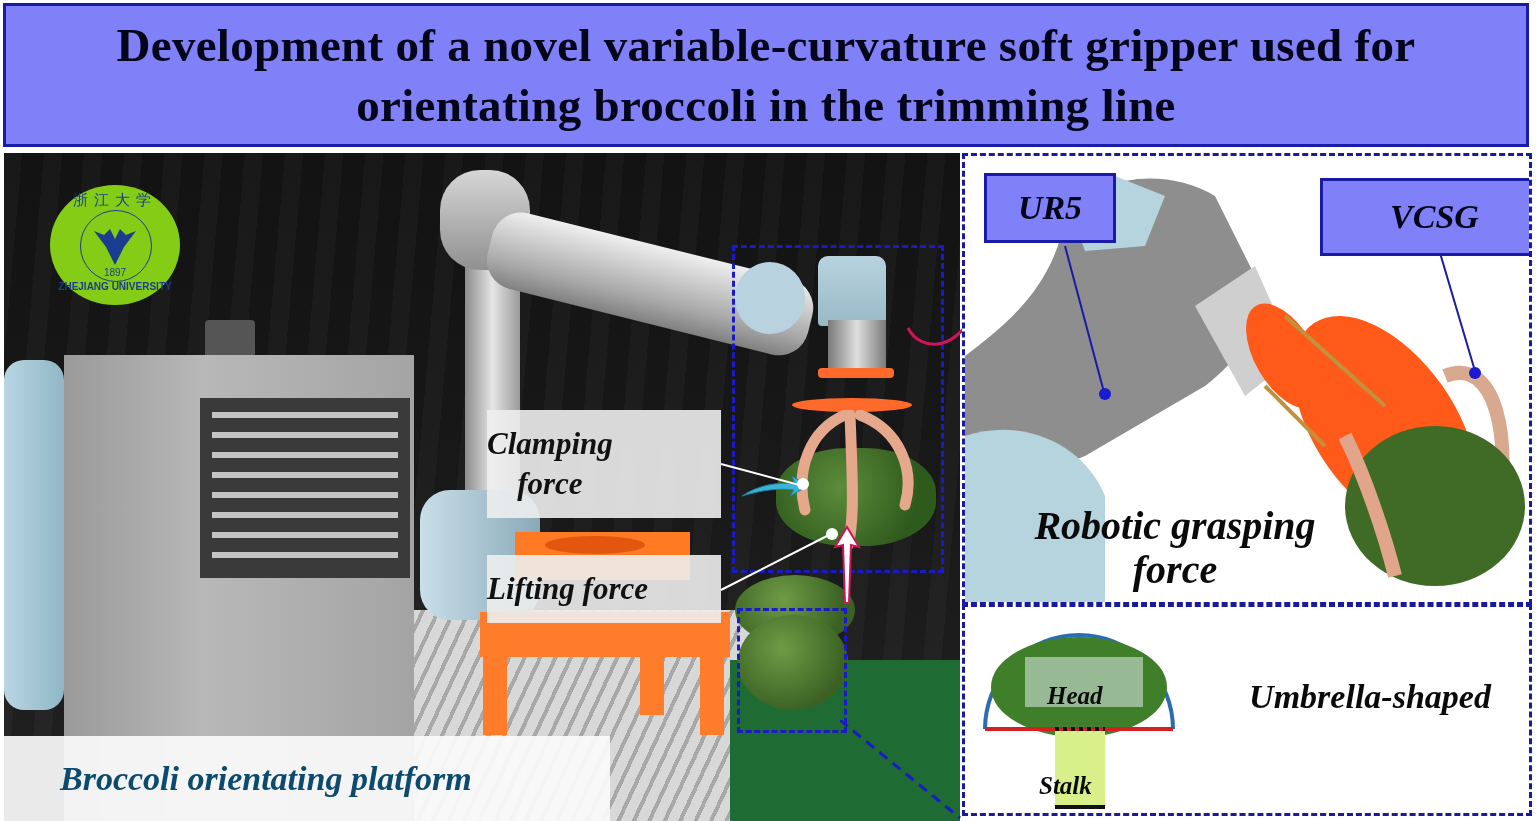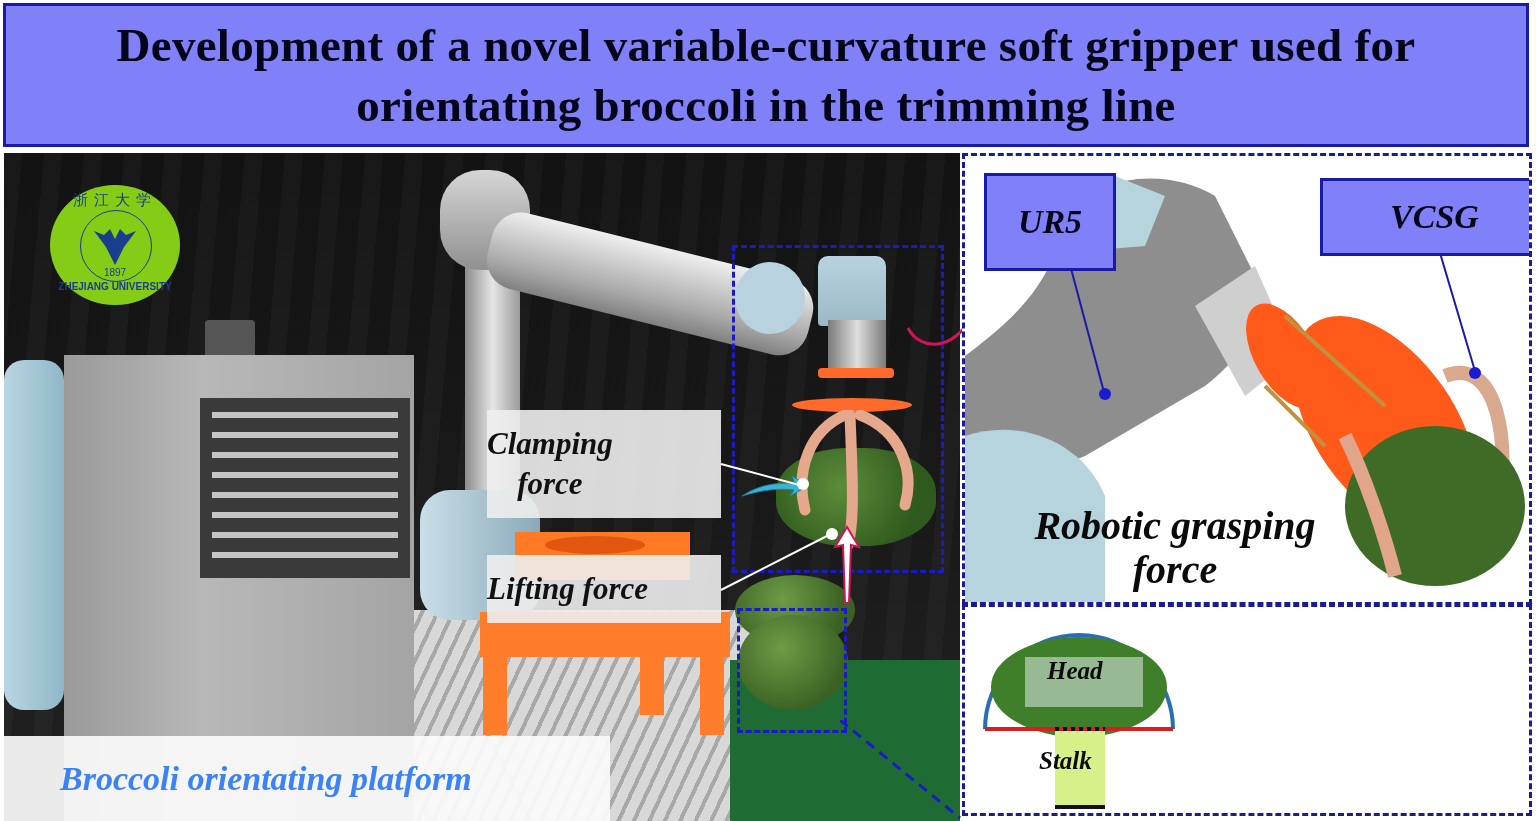--- a/index.html
+++ b/index.html
@@ -34,27 +34,27 @@
   .stool-hole{position:absolute;left:545px;top:536px;width:100px;height:18px;background:#e2560f;border-radius:50%;}
   .stool2{position:absolute;left:480px;top:612px;width:250px;height:45px;background:#ff7c2a;}
   .stool-leg{position:absolute;width:24px;height:85px;background:#ff7c2a;}
   .rail{position:absolute;left:410px;top:610px;width:410px;height:211px;background:repeating-linear-gradient(115deg,#d8d8d8 0 10px,#a8a8a8 10px 14px);}
   .belt{position:absolute;left:730px;top:660px;width:230px;height:161px;background:#1e6c33;}
   .dash-box{position:absolute;border:3px dashed #1a1ac8;box-sizing:border-box;}
   .callout{position:absolute;background:rgba(238,238,238,0.9);display:flex;align-items:center;justify-content:flex-start;text-align:center;font-style:italic;font-weight:bold;color:#111;}
   .callout-text{font-size:31px;line-height:40px;}
   .leader{position:absolute;height:2px;background:#ffffff;transform-origin:left center;}
   .dot-w{position:absolute;width:12px;height:12px;border-radius:50%;background:#fff;}
-  .platform-label{position:absolute;left:4px;top:736px;width:606px;height:85px;background:rgba(250,250,250,0.93);display:flex;align-items:center;padding-left:56px;box-sizing:border-box;font-style:italic;font-weight:bold;font-size:34px;color:#3b82f6;}
+  .platform-label{position:absolute;left:4px;top:736px;width:606px;height:85px;background:rgba(250,250,250,0.93);display:flex;align-items:center;padding-left:56px;box-sizing:border-box;font-style:italic;font-weight:bold;font-size:34px;color:#0c4a6e;}
   .right-top{position:absolute;left:962px;top:153px;width:570px;height:452px;border:3px dashed #1a1a9c;box-sizing:border-box;background:#fff;overflow:hidden;}
   .right-bottom{position:absolute;left:962px;top:604px;width:570px;height:212px;border:3px dashed #1a1a9c;box-sizing:border-box;background:#fff;}
   .label-box{position:absolute;background:#8080f8;border:3px solid #1a1aa8;box-sizing:border-box;display:flex;align-items:center;justify-content:center;font-style:italic;font-weight:bold;font-size:34px;color:#05051a;}
   .rg-text{position:absolute;font-style:italic;font-weight:bold;font-size:40px;color:#0a0a0a;text-align:center;line-height:44px;}
   .um-text{position:absolute;font-style:italic;font-weight:bold;font-size:34px;color:#0a0a0a;text-align:center;line-height:50px;}
-  .small-lbl{position:absolute;font-style:italic;font-weight:bold;font-size:25px;color:#0a0a0a;}
+  .small-lbl{position:absolute;font-style:italic;font-weight:bold;font-size:25px;color:#0a0a0a;margin-top:25px;}
 </style>
 </head>
 <body>
 
 <div class="title-box">
   <div class="title-line">Development of a novel variable-curvature soft gripper used for</div>
   <div class="title-line">orientating broccoli in the trimming line</div>
 </div>
 
 <div class="photo">
@@ -157,35 +157,36 @@
     <path d="M320 160 L 420 250" stroke="#c2913b" stroke-width="4"></path>
     <path d="M300 230 L 360 290" stroke="#c2913b" stroke-width="4"></path>
     <path d="M480 220 C 530 200, 550 280, 530 380" stroke="#d8a88f" stroke-width="14" fill="none"></path>
     <ellipse cx="470" cy="350" rx="90" ry="80" fill="#3f6b26"></ellipse>
     <path d="M380 280 C 400 320, 420 380, 430 420" stroke="#e1a58c" stroke-width="14" fill="none"></path>
     <line x1="100" y1="90" x2="140" y2="240" stroke="#1a1aa8" stroke-width="2"></line>
     <circle cx="140" cy="238" r="6" fill="#1a1ad0"></circle>
     <line x1="470" y1="80" x2="510" y2="215" stroke="#1a1aa8" stroke-width="2"></line>
     <circle cx="510" cy="217" r="6" fill="#1a1ad0"></circle>
   </svg>
-  <div class="label-box" style="left:19px;top:17px;width:132px;height:98px">UR5</div>
+  <div class="label-box" style="left:19px;top:17px;width:132px;height:70px">UR5</div>
   <div class="label-box" style="left:355px;top:22px;width:229px;height:78px">VCSG</div>
   <div class="rg-text" style="left:40px;top:348px;width:340px">
     <div>Robotic grasping</div>
     <div>force</div>
   </div>
 </div>
 
 <div class="right-bottom">
   <svg style="position:absolute;left:10px;top:10px;width:210px;height:195px" viewBox="0 0 210 195">
     <path d="M10 112 A 94 94 0 0 1 198 112" fill="none" stroke="#2a6db0" stroke-width="4"></path>
     <ellipse cx="104" cy="70" rx="88" ry="50" fill="#3f7f2a"></ellipse>
     <rect x="50" y="40" width="118" height="50" fill="rgba(210,225,220,0.6)"></rect>
     <rect x="80" y="112" width="50" height="76" fill="#d8f08a"></rect>
     <line x1="10" y1="112" x2="198" y2="112" stroke="#d42020" stroke-width="4"></line>
     <line x1="80" y1="112" x2="130" y2="112" stroke="#111" stroke-width="4" stroke-dasharray="4 4"></line>
     <line x1="80" y1="190" x2="130" y2="190" stroke="#111" stroke-width="4"></line>
   </svg>
   <div class="small-lbl" style="left:82px;top:50px">Head</div>
   <div class="small-lbl" style="left:74px;top:140px">Stalk</div>
   <div class="um-text" style="left:255px;top:65px;width:300px">
+    <div>Umbrella-shaped</div>
   </div>
 </div>
 
 </body></html>

